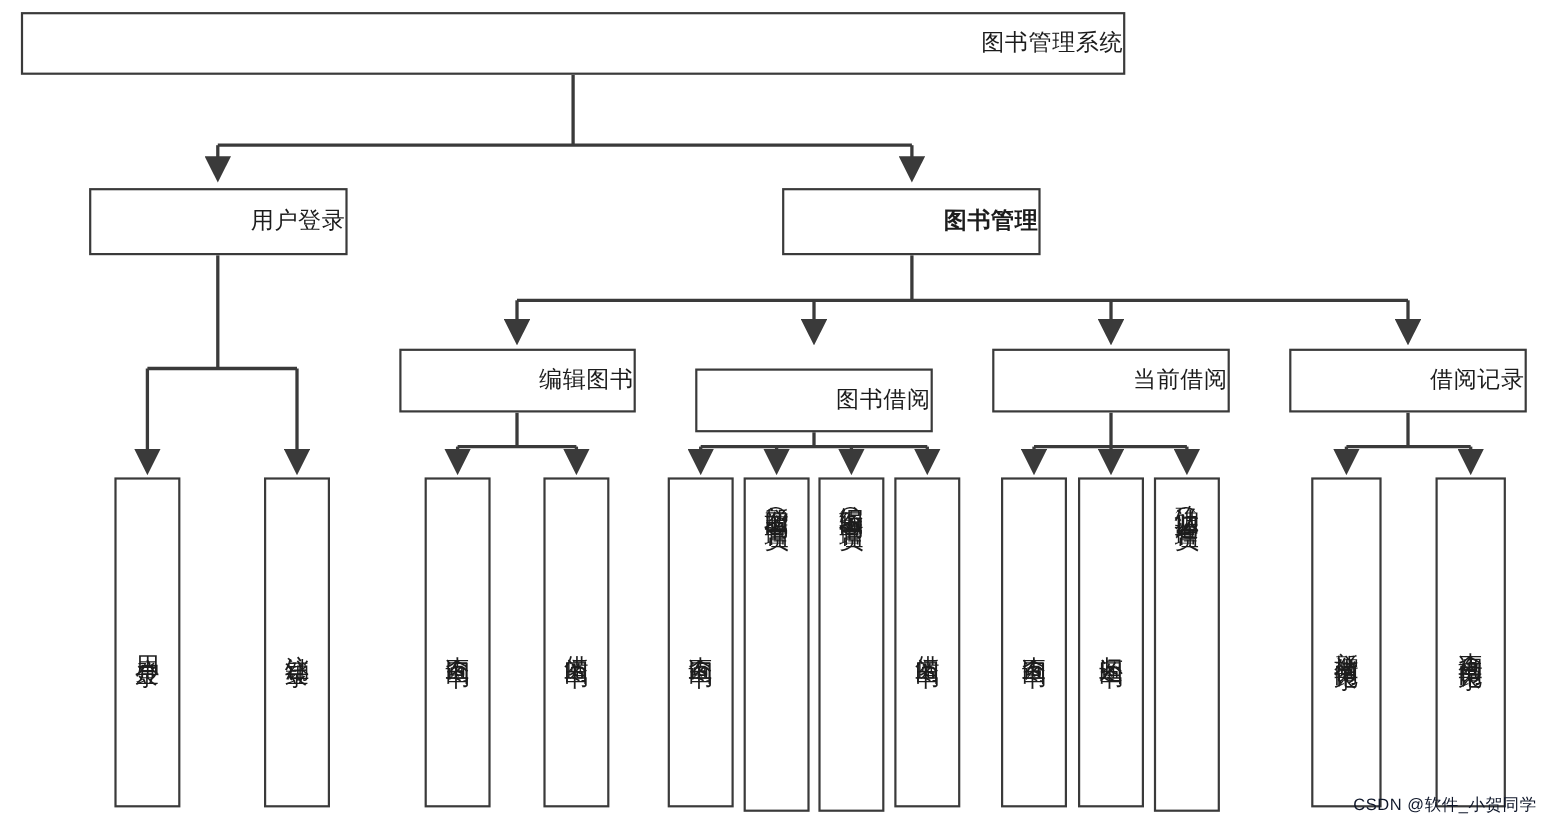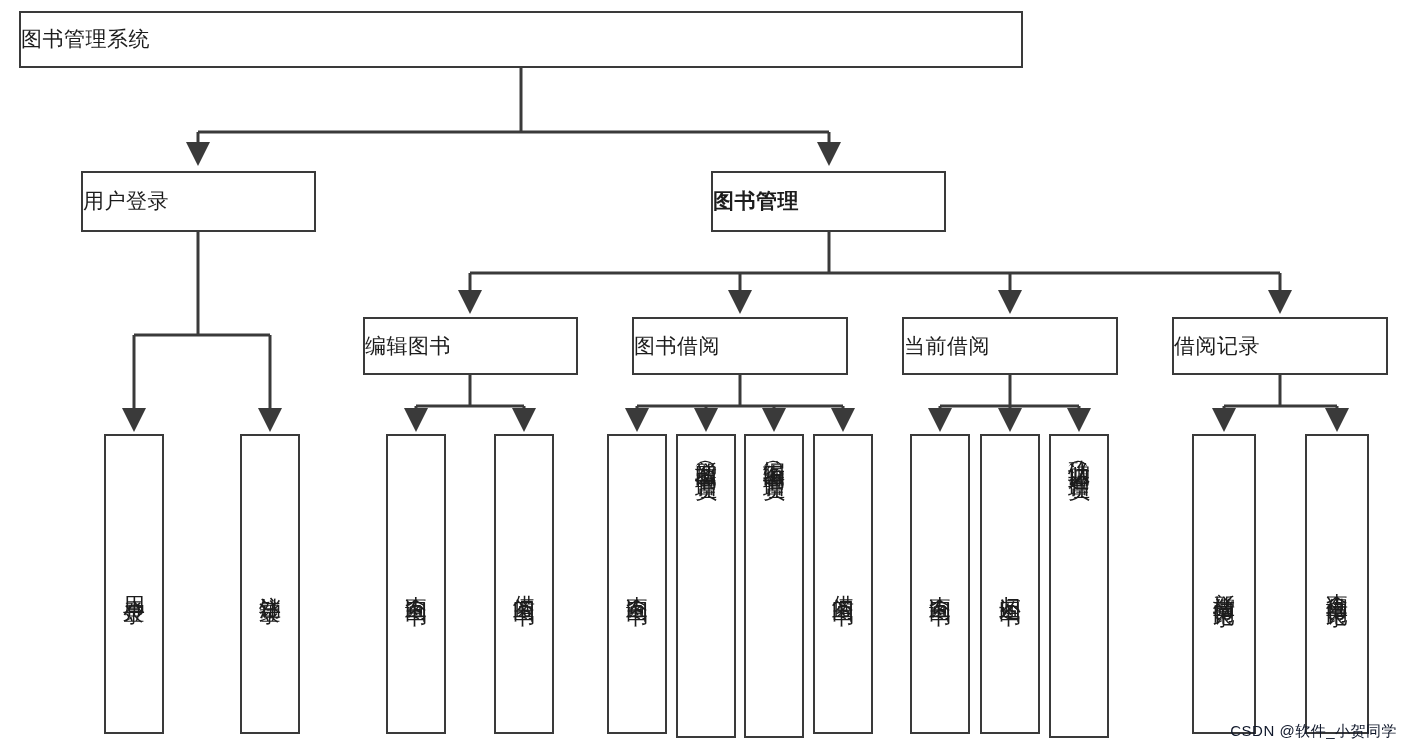--- a/index.html
+++ b/index.html
@@ -25,21 +25,21 @@
     height: 747px;
     pointer-events: none;
   }
   .node {
     position: absolute;
     box-sizing: border-box;
     background: #ffffff;
     border: 2px solid #3a3a3a;
     display: flex;
     align-items: center;
-    justify-content: flex-start;
+    justify-content: flex-end;
     color: #1c1c1c;
   }
   .node .label {
     text-align: center;
     line-height: 1.08;
     letter-spacing: 0.5px;
   }
   .node.horiz .label {
     writing-mode: horizontal-tb;
     font-size: 21px;
@@ -132,21 +132,21 @@
   <div class="node horiz" style="left:81px; top:171px; width:235px; height:61px;">
     <span class="label">用户登录</span>
   </div>
   <div class="node horiz" style="left:711px; top:171px; width:235px; height:61px;font-weight:bold;">
     <span class="label">图书管理</span>
   </div>
 
   <div class="node horiz" style="left:363px; top:317px; width:215px; height:58px;">
     <span class="label">编辑图书</span>
   </div>
-  <div class="node horiz" style="left:632px; top:317px; width:216px; height:58px;">
+  <div class="node horiz" style="left:632px; top:335px; width:216px; height:58px;">
     <span class="label">图书借阅</span>
   </div>
   <div class="node horiz" style="left:902px; top:317px; width:216px; height:58px;">
     <span class="label">当前借阅</span>
   </div>
   <div class="node horiz" style="left:1172px; top:317px; width:216px; height:58px;">
     <span class="label">借阅记录</span>
   </div>
 
   <div class="node vert centered" style="left:104px; top:434px; width:60px; height:300px;">

